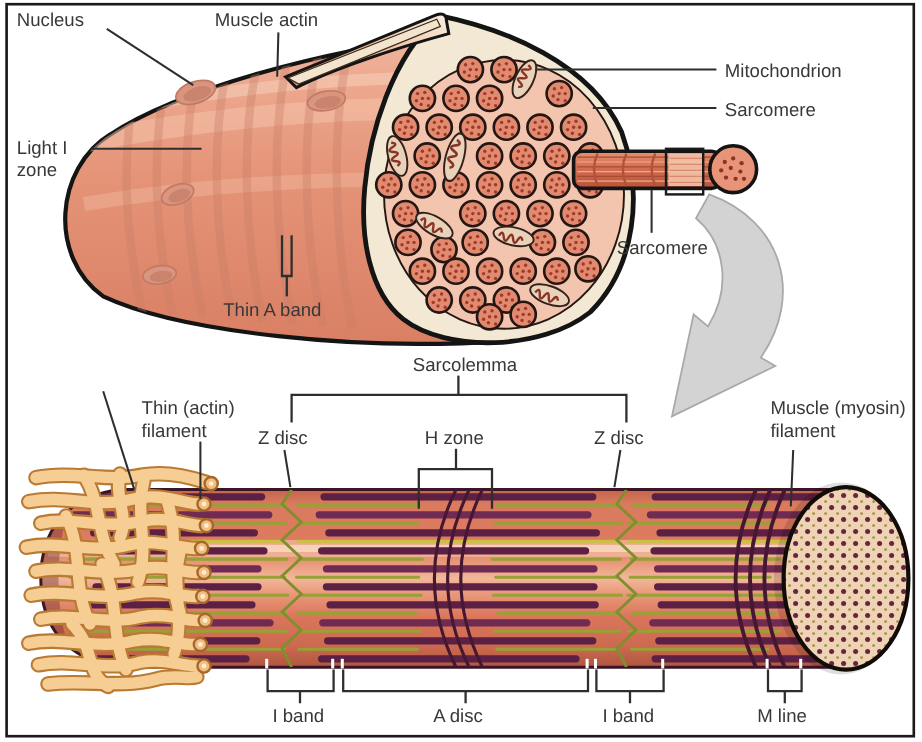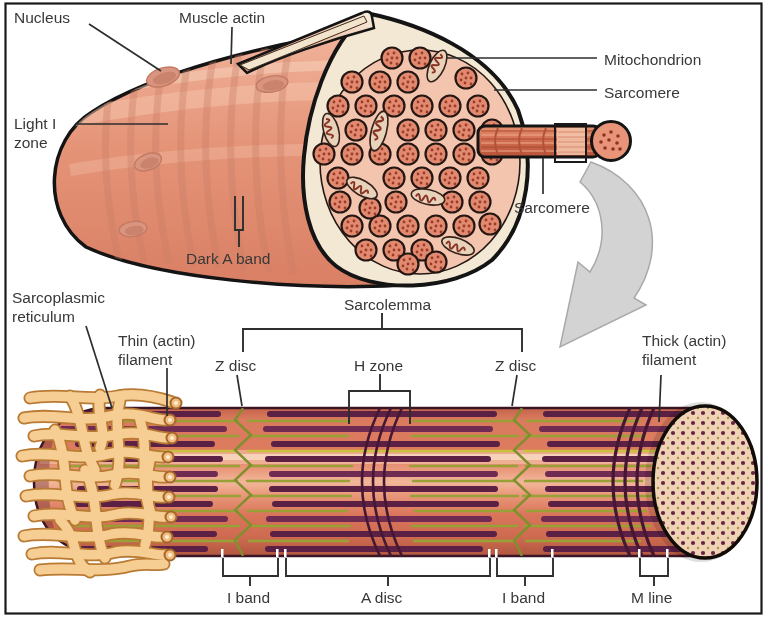--- a/index.html
+++ b/index.html
@@ -373,27 +373,26 @@
     <polyline points="640,558 640,576 668,576 668,558"></polyline>
     <line x1="654" y1="576" x2="654" y2="586"></line>
   </g>
 </svg>
 
 <div class="lbl" style="left:14px;top:8px">Nucleus</div>
 <div class="lbl" style="left:179px;top:8px">Muscle actin</div>
 <div class="lbl" style="left:604px;top:50px">Mitochondrion</div>
 <div class="lbl" style="left:604px;top:83px">Sarcomere</div>
 <div class="lbl" style="left:14px;top:114px"><span>Light I</span><br><span>zone</span></div>
-<div class="lbl" style="left:186px;top:249px">Dark A band</div>
+<div class="lbl" style="left:186px;top:249px">Thin A band</div>
 <div class="lbl" style="left:514px;top:198px">Sarcomere</div>
-<div class="lbl" style="left:12px;top:288px"><span>Sarcoplasmic</span><br><span>reticulum</span></div>
 <div class="lbl" style="left:118px;top:331px"><span>Thin (actin)</span><br><span>filament</span></div>
 <div class="lbl" style="left:344px;top:295px">Sarcolemma</div>
 <div class="lbl" style="left:215px;top:356px">Z disc</div>
 <div class="lbl" style="left:354px;top:356px">H zone</div>
 <div class="lbl" style="left:495px;top:356px">Z disc</div>
-<div class="lbl" style="left:642px;top:331px"><span>Thick (actin)</span><br><span>filament</span></div>
+<div class="lbl" style="left:642px;top:331px"><span>Muscle (myosin)</span><br><span>filament</span></div>
 <div class="lbl" style="left:227px;top:588px">I band</div>
 <div class="lbl" style="left:361px;top:588px">A disc</div>
 <div class="lbl" style="left:502px;top:588px">I band</div>
 <div class="lbl" style="left:631px;top:588px">M line</div>
 
 </div>
 
 </body></html>

